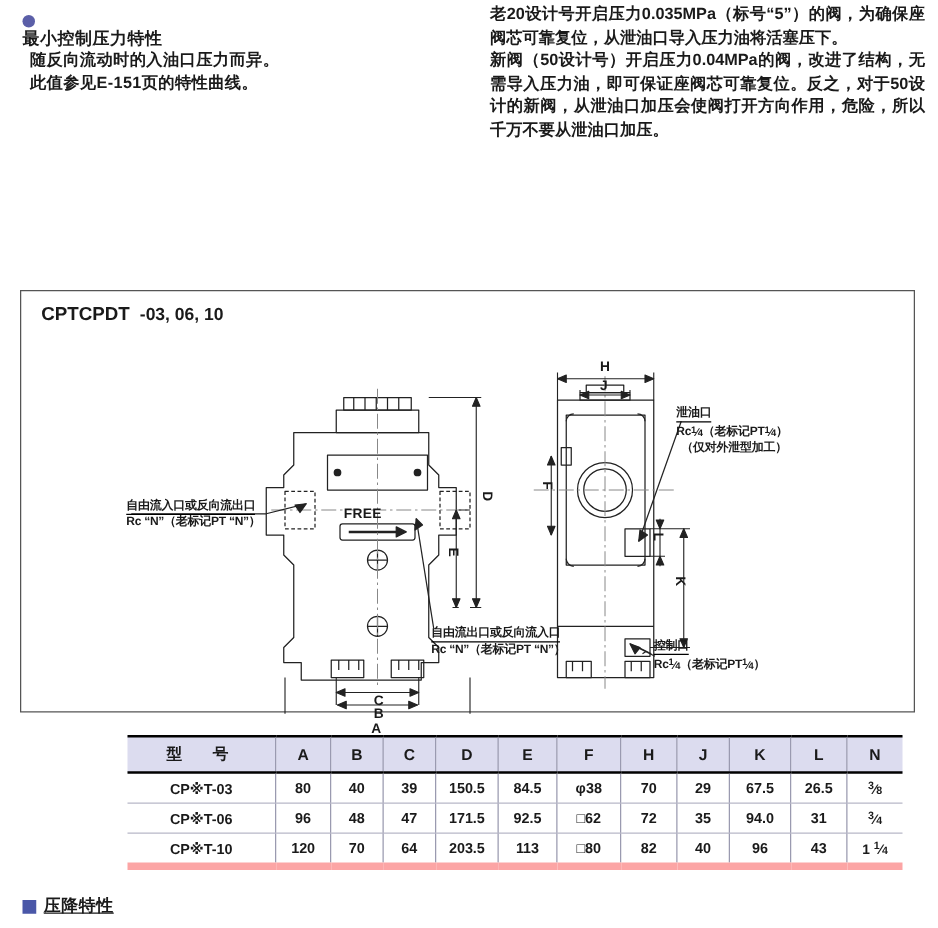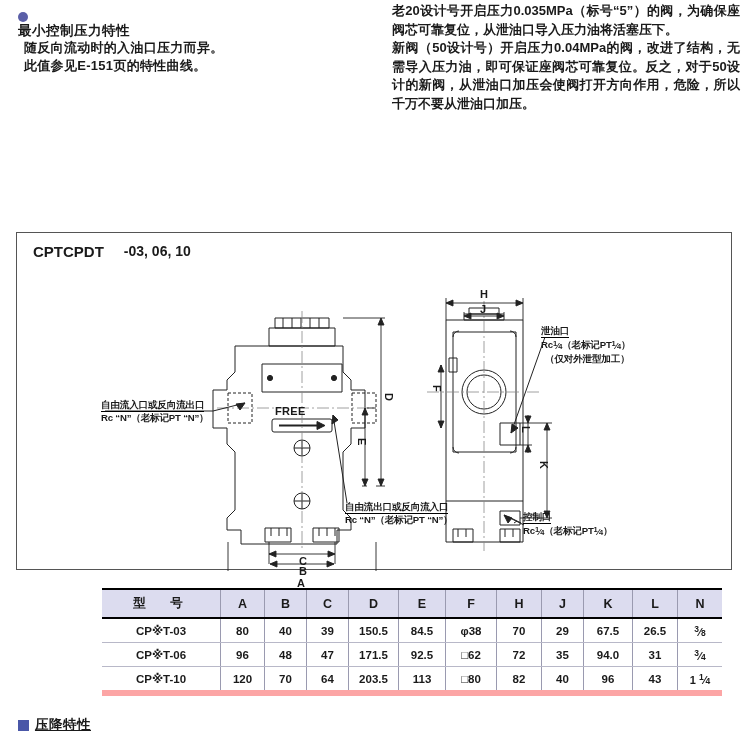--- a/index.html
+++ b/index.html
@@ -84,21 +84,21 @@
     position: absolute;
     left: 16px;
     top: 10px;
     display: flex;
     align-items: flex-end;
     font-weight: bold;
     font-size: 15px;
     line-height: 17px;
   }
   .panel-title .names { display: flex; flex-direction: row; }
-  .panel-title .suffix { margin-left: 20px; padding-bottom: 0px; font-size: 14px; text-align: right; }
+  .panel-title .suffix { margin-left: 8px; padding-bottom: 0px; font-size: 14px; text-align: right; }
 
   
   .drawing {
     position: absolute;
     left: 0; top: 0;
     width: 716px;
     height: 338px;
   }
 
   

